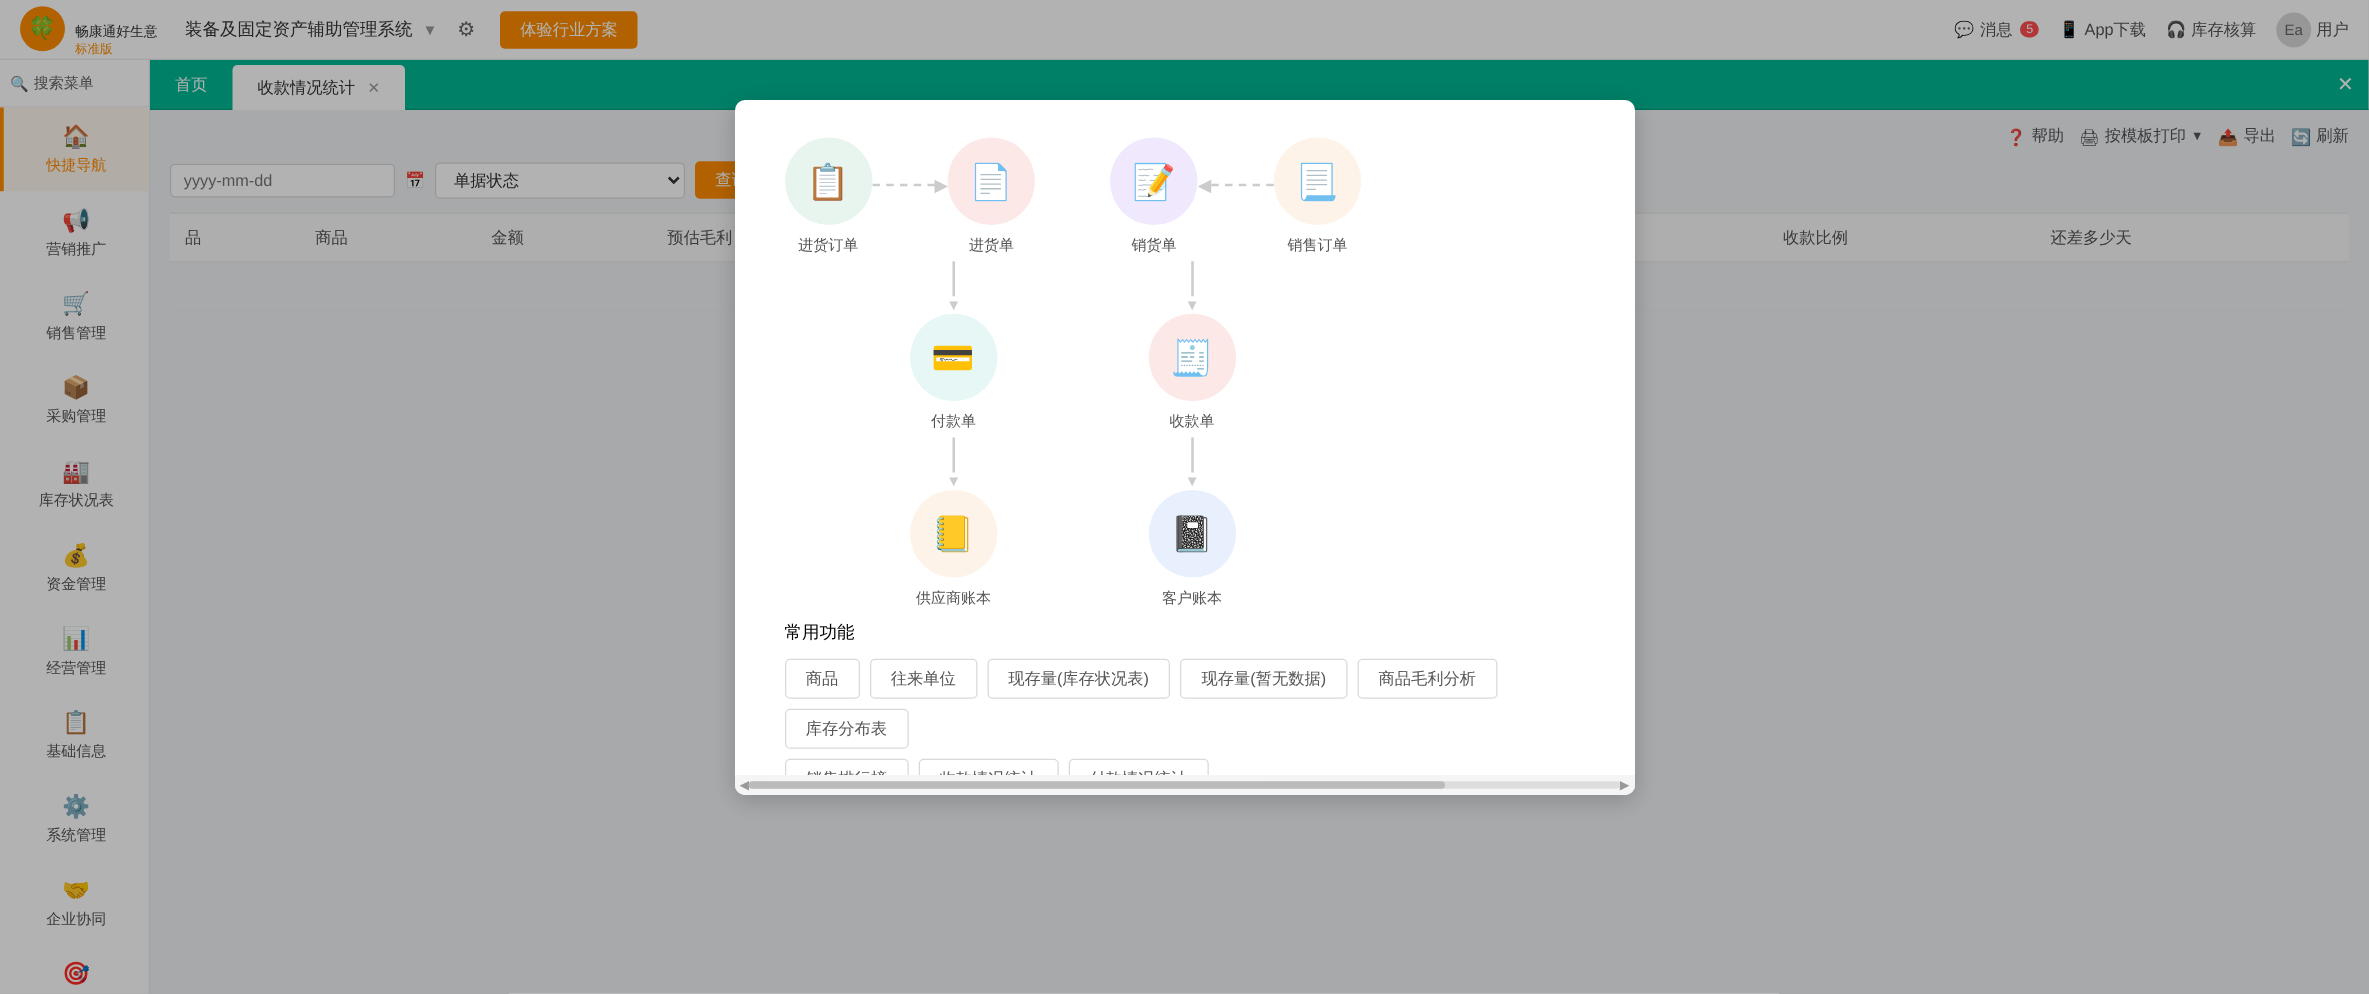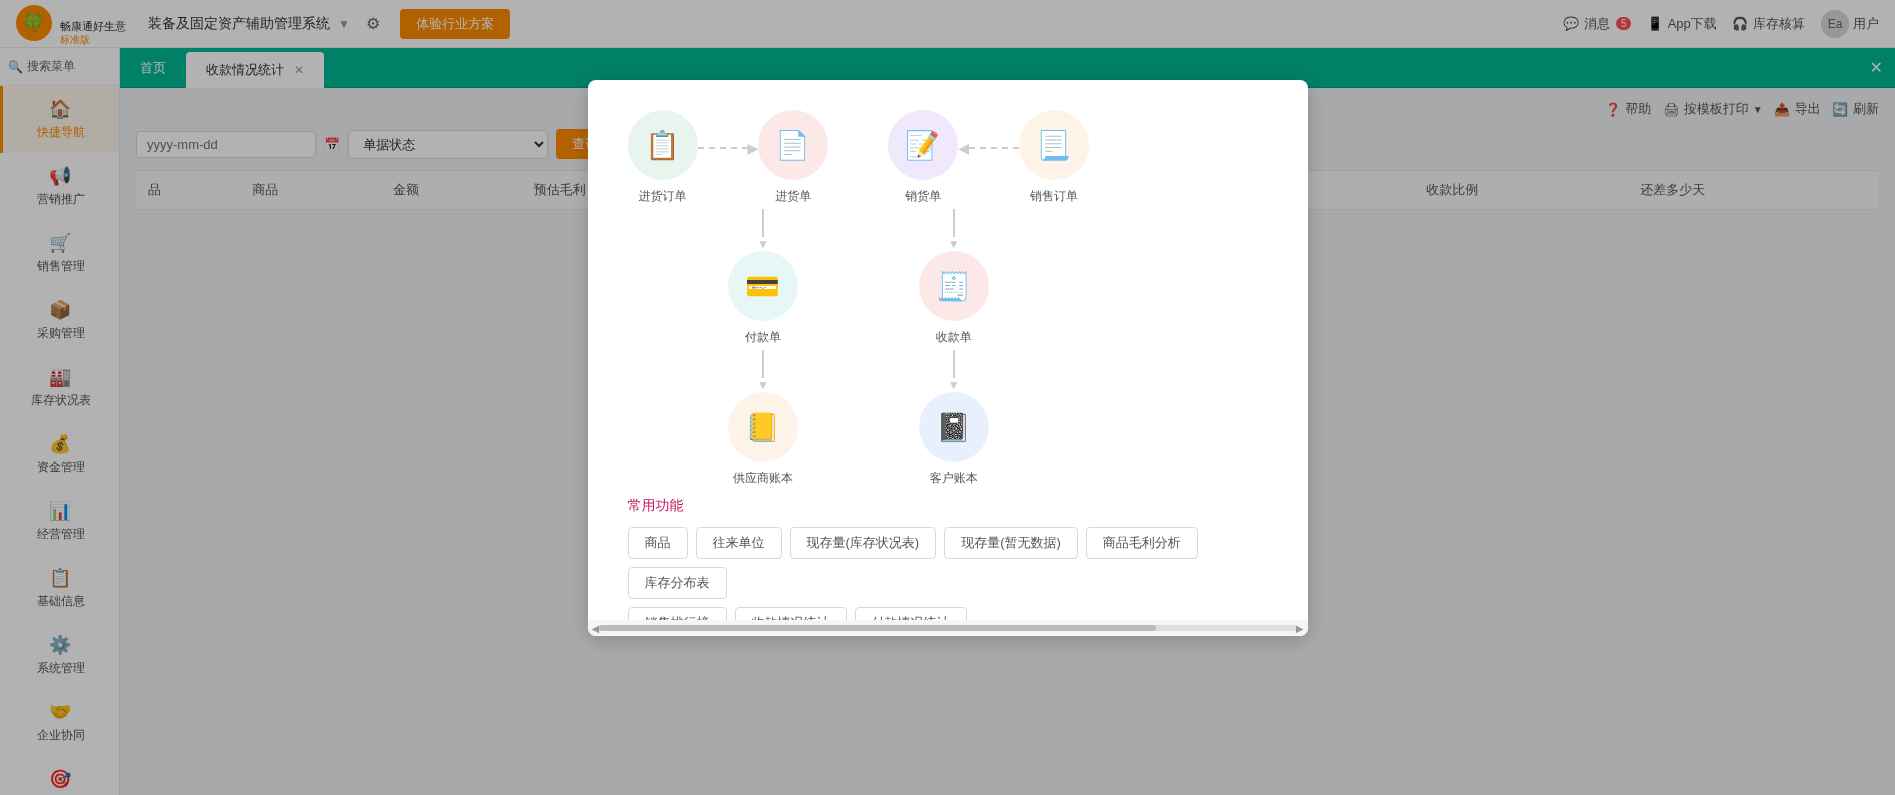--- a/index.html
+++ b/index.html
@@ -91,21 +91,21 @@
       font-size: 28px; cursor: pointer;
     }
     .flow-label { font-size: 12px; color: #555; text-align: center; }
 
     .circle-green { background: #e8f8f0; color: #2ecc71; }
     .circle-pink { background: #fde8e8; color: #e74c3c; }
     .circle-teal { background: #e8f6fc; color: #1abc9c; }
 
     
     .common-section { margin-top: 10px; }
-    .common-title { font-size: 14px; color: #be185d; margin-bottom: 12px; font-weight: 500; }
+    .common-title { font-size: 14px; color: #000000; margin-bottom: 12px; font-weight: 500; }
     .common-buttons { display: flex; flex-wrap: wrap; gap: 8px; }
     .common-btn {
       border: 1px solid #d9d9d9; border-radius: 4px; padding: 6px 16px;
       font-size: 13px; color: #555; background: white; cursor: pointer;
     }
 
     
     .modal-scrollbar { height: 16px; background: #f5f5f5; display: flex; align-items: center; padding: 0 4px; }
     .scrollbar-track { flex: 1; height: 6px; background: #ddd; border-radius: 3px; position: relative; }
     .scrollbar-thumb { position: absolute; left: 0; width: 80%; height: 6px; background: #bbb; border-radius: 3px; }

